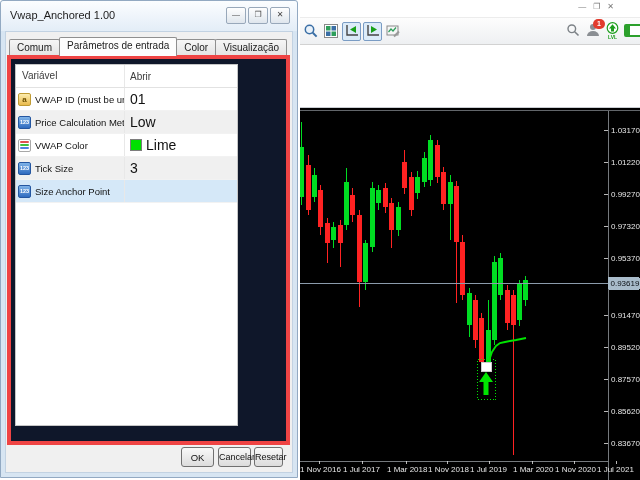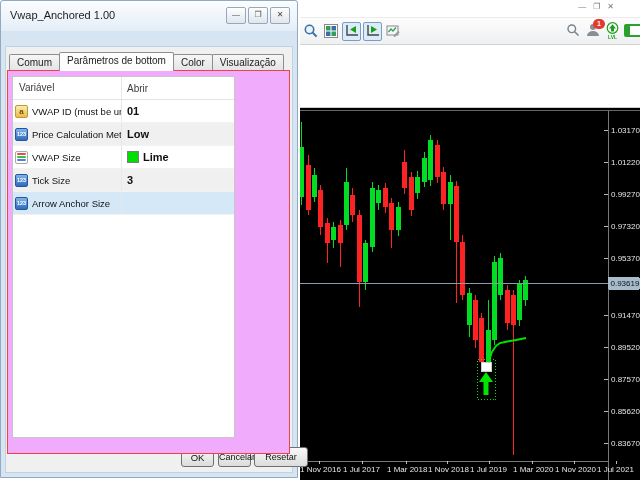--- a/index.html
+++ b/index.html
@@ -33,54 +33,54 @@
   #dialog{position:absolute;left:0;top:0;width:298px;height:478px;background:#d7e5f2;
           border:1px solid #92a9c2;border-radius:3px 3px 0 0;box-sizing:border-box;}
   #dlg-titlebar{position:absolute;left:0;top:0;right:0;height:30px;
                 background:linear-gradient(#fbfdff,#e3edf7);border-radius:3px 3px 0 0;}
   #dlg-title{position:absolute;left:9px;top:8px;font-size:11px;color:#1c1c1c;}
   #dlg-controls{position:absolute;right:7px;top:6px;display:flex;gap:2px;}
   .dbtn{width:18px;height:15px;border:1px solid #98a8ba;border-radius:2px;
         background:linear-gradient(#fefefe,#dfe6ed);color:#444;font-size:8px;line-height:13px;
         text-align:center;cursor:default;}
   #dlg-client{position:absolute;left:4px;right:4px;top:30px;bottom:4px;background:#f0f0f0;
-              border:1px solid #c2d2e2;box-sizing:border-box;margin-top:15px;}
+              border:1px solid #c2d2e2;box-sizing:border-box;}
   #tabs{position:absolute;left:3px;top:6px;display:flex;align-items:flex-end;height:18px;}
   .tab{font-size:10px;color:#222;padding:2px 7px 3px 7px;background:linear-gradient(#f6f6f6,#e3e3e3);
        border:1px solid #8f8f8f;border-bottom:none;border-radius:2px 2px 0 0;margin-right:-1px;position:relative;}
   .tab.active{background:#fdfdfd;z-index:3;padding-bottom:5px;margin-top:-2px;}
-  #tabpage{position:absolute;left:1px;right:2px;top:23px;height:382px;background:#f0abfc;
-           border:1px solid #ef4444;z-index:2;}
+  #tabpage{position:absolute;left:1px;right:2px;top:23px;height:382px;background:#0f172a;
+           border:4px solid #ef4444;z-index:2;}
   #listbox{position:absolute;left:4px;top:5px;width:223px;height:362px;background:#fff;
            border:1px solid #c6c6c6;box-sizing:border-box;overflow:hidden;}
   #thead{display:flex;height:22px;align-items:center;border-bottom:1px solid #e2e2e2;color:#3c3c3c;font-size:10px;}
   .hc1{width:109px;padding-left:6px;box-sizing:border-box;border-right:1px solid #e8e8e8;height:100%;line-height:22px;}
   .hc2{padding-left:5px;}
   .trow{display:flex;height:22px;align-items:center;font-size:10px;color:#111;border-bottom:1px solid #f2f2f2;}
   .trow.shaded{background:#f0f0f0;}
   .trow.selected{background:#d5e8f8;}
   .c1{width:109px;display:flex;align-items:center;box-sizing:border-box;border-right:1px solid #e8e8e8;height:100%;}
   .pname{white-space:nowrap;overflow:hidden;font-size:9.5px;}
-  .pval{padding-left:5px;font-size:11px;white-space:nowrap;display:flex;align-items:center;font-weight:bold;}
+  .pval{padding-left:5px;font-size:14px;white-space:nowrap;display:flex;align-items:center;}
   .picon{width:13px;height:13px;margin:0 4px 0 2px;flex:none;box-sizing:border-box;border-radius:2px;}
   .ic-str{background:linear-gradient(#fcecae,#e9ba4d);border:1px solid #bf9a33;color:#6d4f00;
           font-size:8px;line-height:11px;text-align:center;font-weight:bold;}
   .ic-num{background:linear-gradient(#7fb3e8,#2f6bbf);border:1px solid #2456a0;color:#fff;
           font-size:5.5px;line-height:11px;text-align:center;font-weight:bold;letter-spacing:0;}
   .ic-col{background:#fff;border:1px solid #a8a8a8;display:flex;flex-direction:column;justify-content:space-evenly;padding:1px;}
   .ic-col i{display:block;height:2px;border-radius:1px;}
   .swatch{display:inline-block;width:10px;height:10px;border:1px solid #7d7d7d;margin-right:4px;}
   .wbtn{position:absolute;height:20px;border:1px solid #707070;border-radius:3px;
         background:linear-gradient(#f9f9f9,#dcdcdc);font-family:"Liberation Sans",sans-serif;
         font-size:9.5px;color:#111;text-align:center;padding:0;cursor:default;}
   #btn-open {left:238px;top:373px;width:47px;}
   #btn-save {left:238px;top:399px;width:47px;}
   #btn-ok   {left:180px;top:446px;width:33px;}
   #btn-cancel{left:217px;top:446px;width:33px;font-size:9px;}
-  #btn-reset{left:253px;top:446px;width:54px;font-size:9px;}
+  #btn-reset{left:253px;top:446px;width:29px;font-size:9px;}
 </style>
 </head>
 <body>
 
 <div id="screen">
 
   <div id="titlestrip">
     <div id="win-controls">
       <span>—</span>
       <span>❐</span>
@@ -289,21 +289,21 @@
       <span id="dlg-title">Vwap_Anchored 1.00</span>
       <span id="dlg-controls">
         <span class="dbtn">—</span>
         <span class="dbtn">❐</span>
         <span class="dbtn">✕</span>
       </span>
     </div>
     <div id="dlg-client">
       <div id="tabs">
           <span class="tab">Comum</span>
-          <span class="tab active">Parâmetros de bottom</span>
+          <span class="tab active">Parâmetros de entrada</span>
           <span class="tab">Color</span>
           <span class="tab">Visualização</span>
         </div>
       <div id="tabpage">
         <div id="listbox">
           <div id="thead">
             <span class="hc1">Variável</span>
             <span class="hc2">Abrir</span>
           </div>
           <div id="rows">
@@ -321,35 +321,35 @@
                 </span>
                 <span class="pval">Low</span>
               </div>
               <div class="trow">
                 <span class="c1">
                   <span class="picon ic-col">
                     <i style="background: rgb(224, 80, 80);"></i>
                     <i style="background: rgb(63, 191, 63);"></i>
                     <i style="background: rgb(80, 128, 224);"></i>
                   </span>
-                  <span class="pname">VWAP Size</span>
+                  <span class="pname">VWAP Color</span>
                 </span>
                 <span class="pval"><span class="swatch" style="background: rgb(0, 224, 0);"></span>Lime</span>
               </div>
               <div class="trow shaded">
                 <span class="c1">
                   <span class="picon ic-num">123</span>
                   <span class="pname">Tick Size</span>
                 </span>
                 <span class="pval">3</span>
               </div>
               <div class="trow selected">
                 <span class="c1">
                   <span class="picon ic-num">123</span>
-                  <span class="pname">Arrow Anchor Size</span>
+                  <span class="pname">Size Anchor Point</span>
                 </span>
               </div>
             </div>
         </div>
       </div>
     </div>
     <button class="wbtn" id="btn-open">Abrir</button>
     <button class="wbtn" id="btn-save">Salvar</button>
     <button class="wbtn" id="btn-ok">OK</button>
     <button class="wbtn" id="btn-cancel">Cancelar</button>

